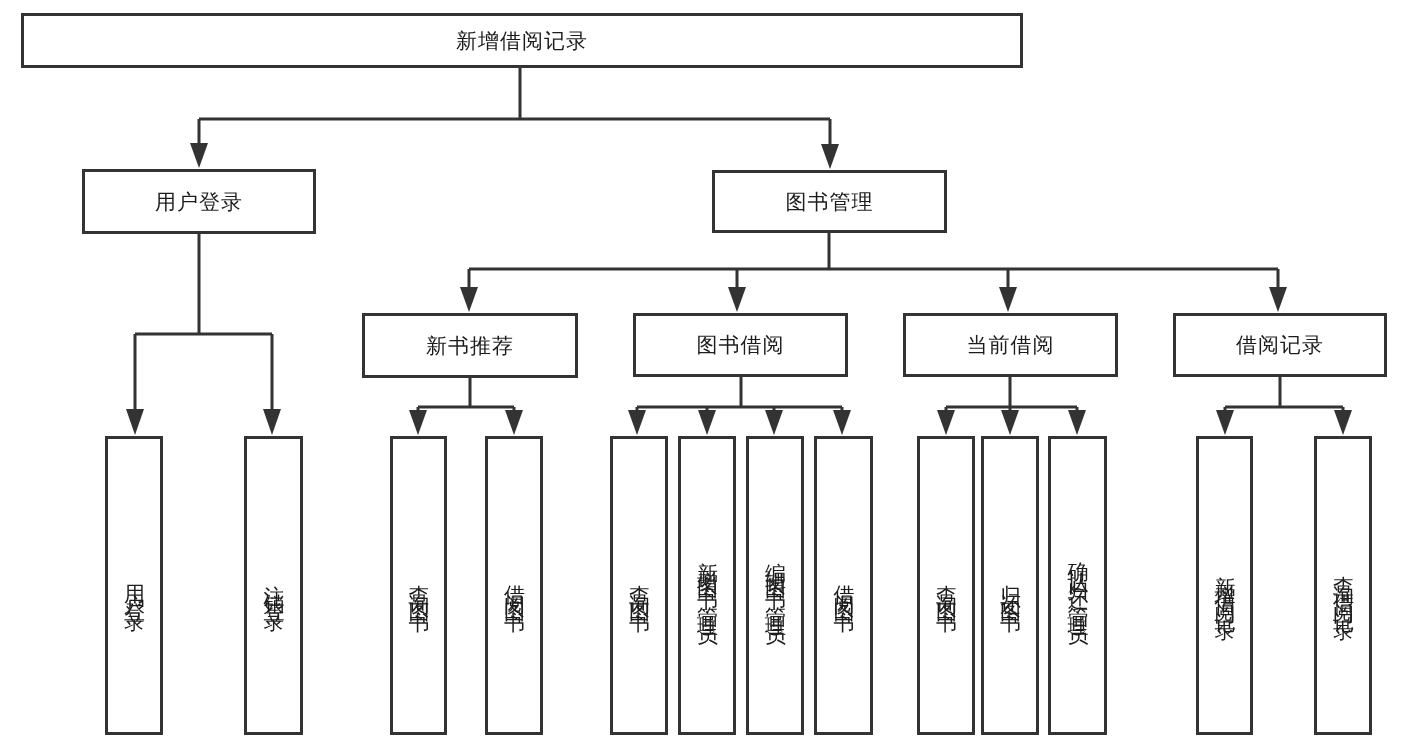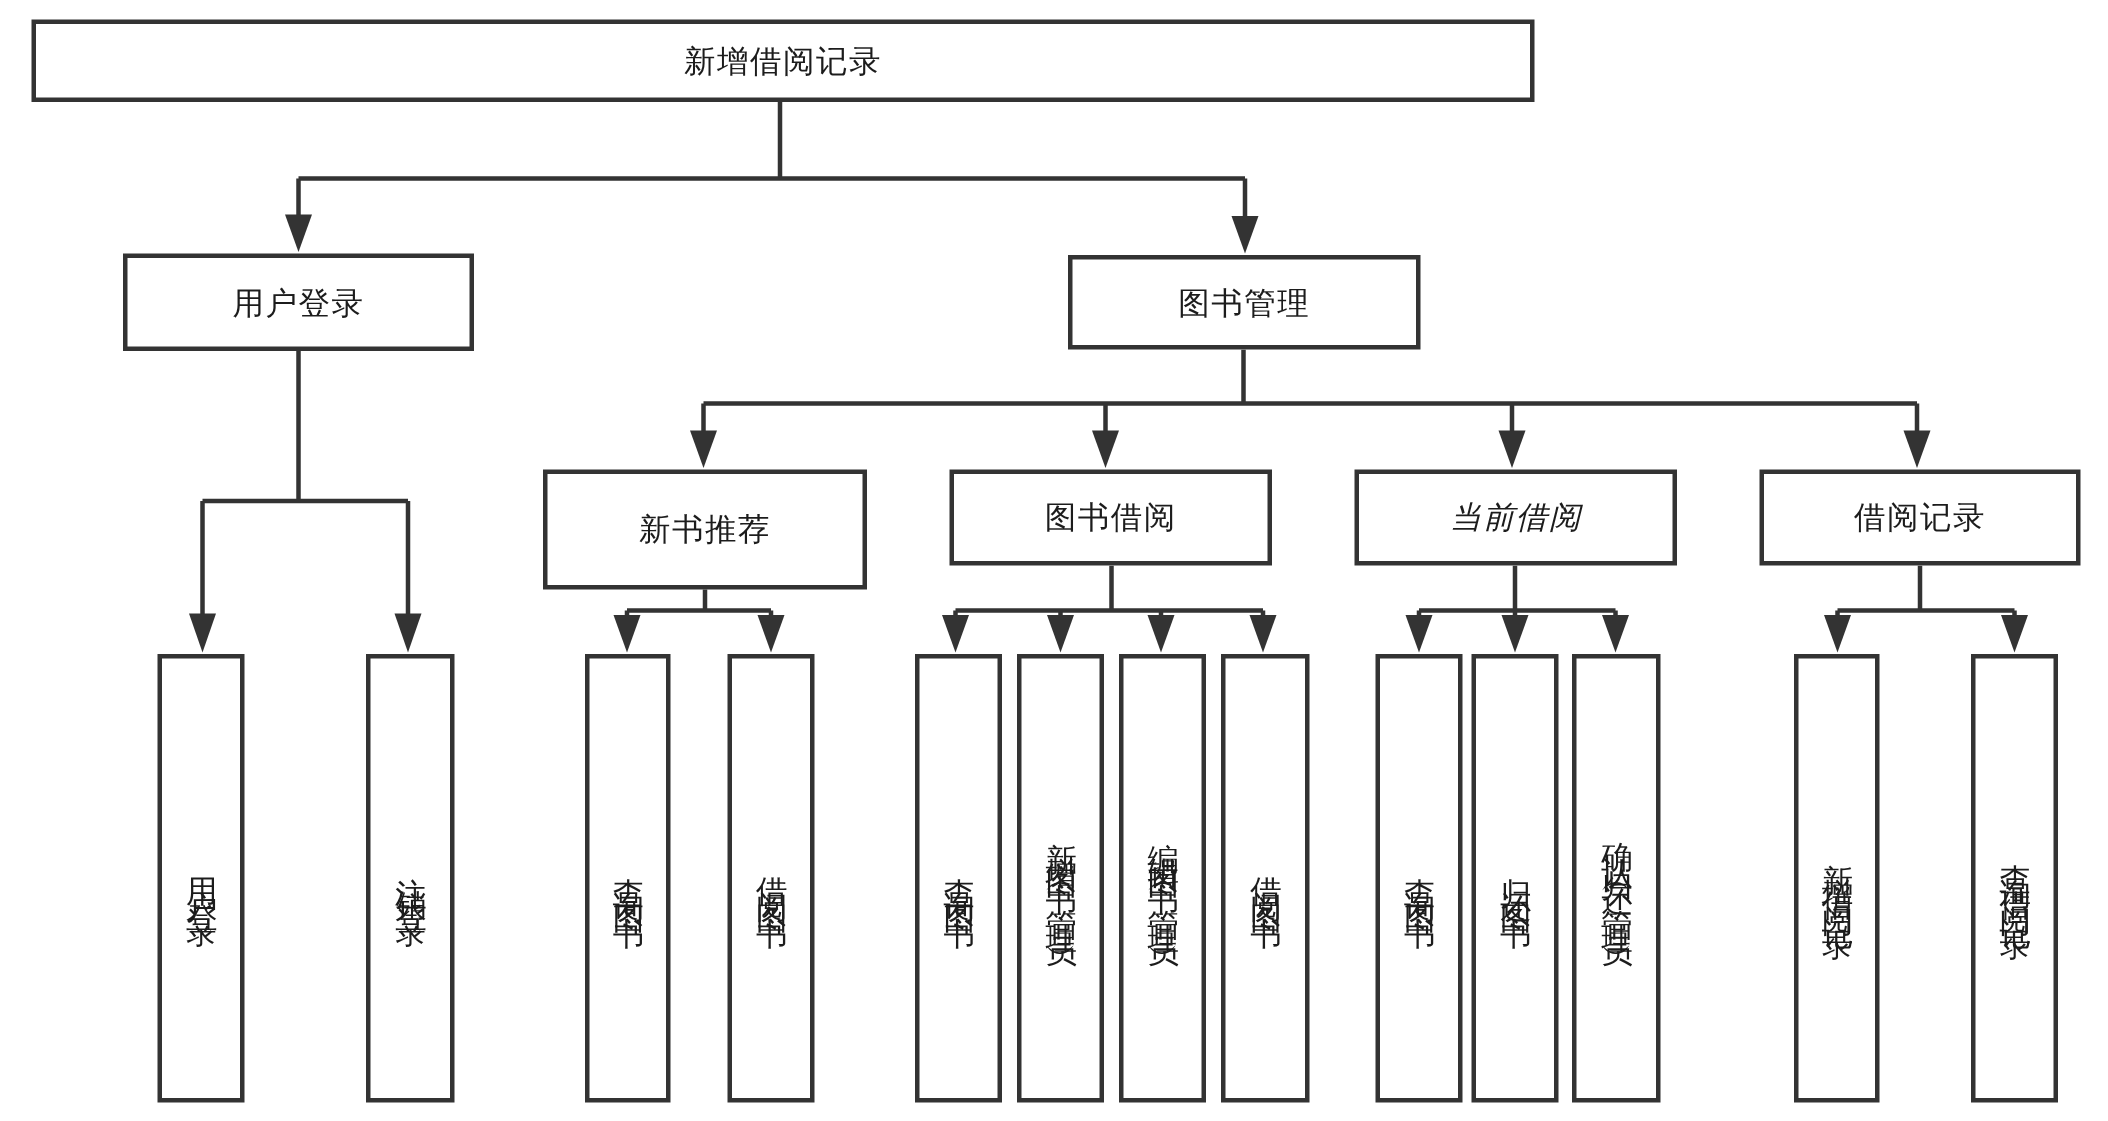--- a/index.html
+++ b/index.html
@@ -94,27 +94,27 @@
     <span class="hlabel">新增借阅记录</span>
   </div>
 
   <div class="box" style="left:82px;top:169px;width:234px;height:65px;">
     <span class="hlabel">用户登录</span>
   </div>
   <div class="box" style="left:712px;top:170px;width:235px;height:63px;text-align:right;">
     <span class="hlabel">图书管理</span>
   </div>
 
-  <div class="box" style="left:362px;top:313px;width:216px;height:80px;">
+  <div class="box" style="left:362px;top:313px;width:216px;height:65px;">
     <span class="hlabel">新书推荐</span>
   </div>
   <div class="box" style="left:633px;top:313px;width:215px;height:64px;">
     <span class="hlabel">图书借阅</span>
   </div>
-  <div class="box" style="left:903px;top:313px;width:215px;height:64px;font-style:italic;">
+  <div class="box" style="left:903px;top:313px;width:215px;height:64px;">
     <span class="hlabel">当前借阅</span>
   </div>
   <div class="box" style="left:1173px;top:313px;width:214px;height:64px;">
     <span class="hlabel">借阅记录</span>
   </div>
 
   <div class="box leaf" style="left:105px;top:436px;width:58px;height:299px;">
     <span class="vlabel">用户登录</span>
   </div>
   <div class="box leaf" style="left:244px;top:436px;width:59px;height:299px;">

